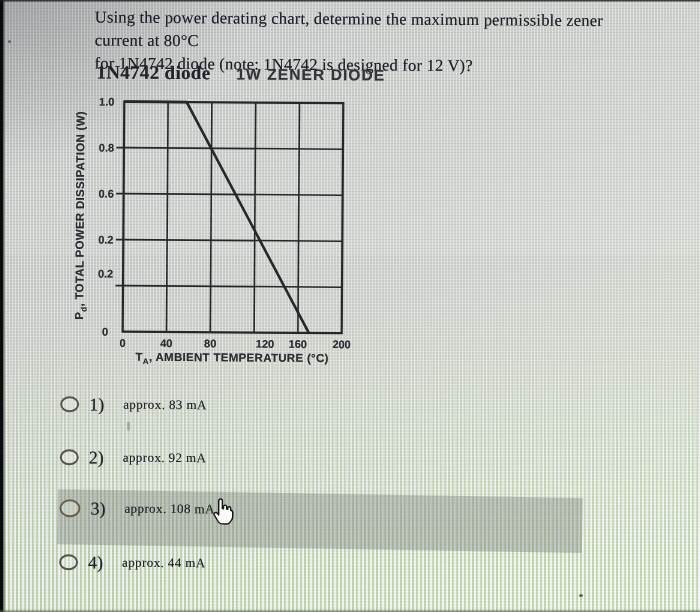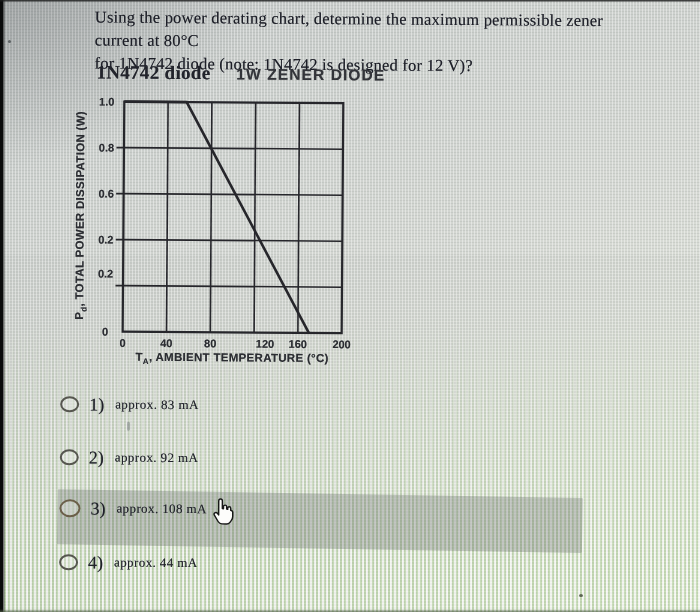--- a/index.html
+++ b/index.html
@@ -56,21 +56,21 @@
   .axis-title sub{font-size:8px;}
 
   .highlight-band{position:absolute;left:61px;top:489px;width:525px;height:55px;z-index:2;
     background:rgba(106,111,109,.33);transform:rotate(.55deg);transform-origin:left center;border-radius:1px;}
 
   .option-row{position:absolute;left:63px;display:flex;align-items:center;height:30px;z-index:4;}
   .radio{width:19px;height:16px;border:2px solid #56564f;border-radius:50%;
     background:rgba(238,241,235,.35);box-sizing:border-box;flex:0 0 auto;}
   .radio--focus{border-color:#6b5f49;border-width:2.5px;width:21px;height:18px;}
   .opt-number{font-size:18px;margin-left:10px;color:#1f2129;text-shadow:0 0 .7px rgba(30,32,40,.55);}
-  .opt-label{font-size:13px;margin-left:11px;letter-spacing:.4px;color:#23252d;text-shadow:0 0 .5px rgba(33,35,43,.5);}
+  .opt-label{font-size:13px;margin-left:19px;letter-spacing:.4px;color:#23252d;text-shadow:0 0 .5px rgba(33,35,43,.5);}
 
   .cursor{position:absolute;left:213px;top:496px;z-index:5;}
 
   .speck-1{position:absolute;left:579px;top:594px;width:4px;height:3px;border-radius:50%;
     background:#49523f;opacity:.85;z-index:4;}
   .speck-2{position:absolute;left:130px;top:421px;width:3px;height:9px;border-radius:2px;
     background:rgba(92,98,104,.38);z-index:4;}
   .speck-3{position:absolute;left:8px;top:40px;width:3px;height:3px;border-radius:50%;
     background:#3c4144;opacity:.7;z-index:7;}
 </style>

